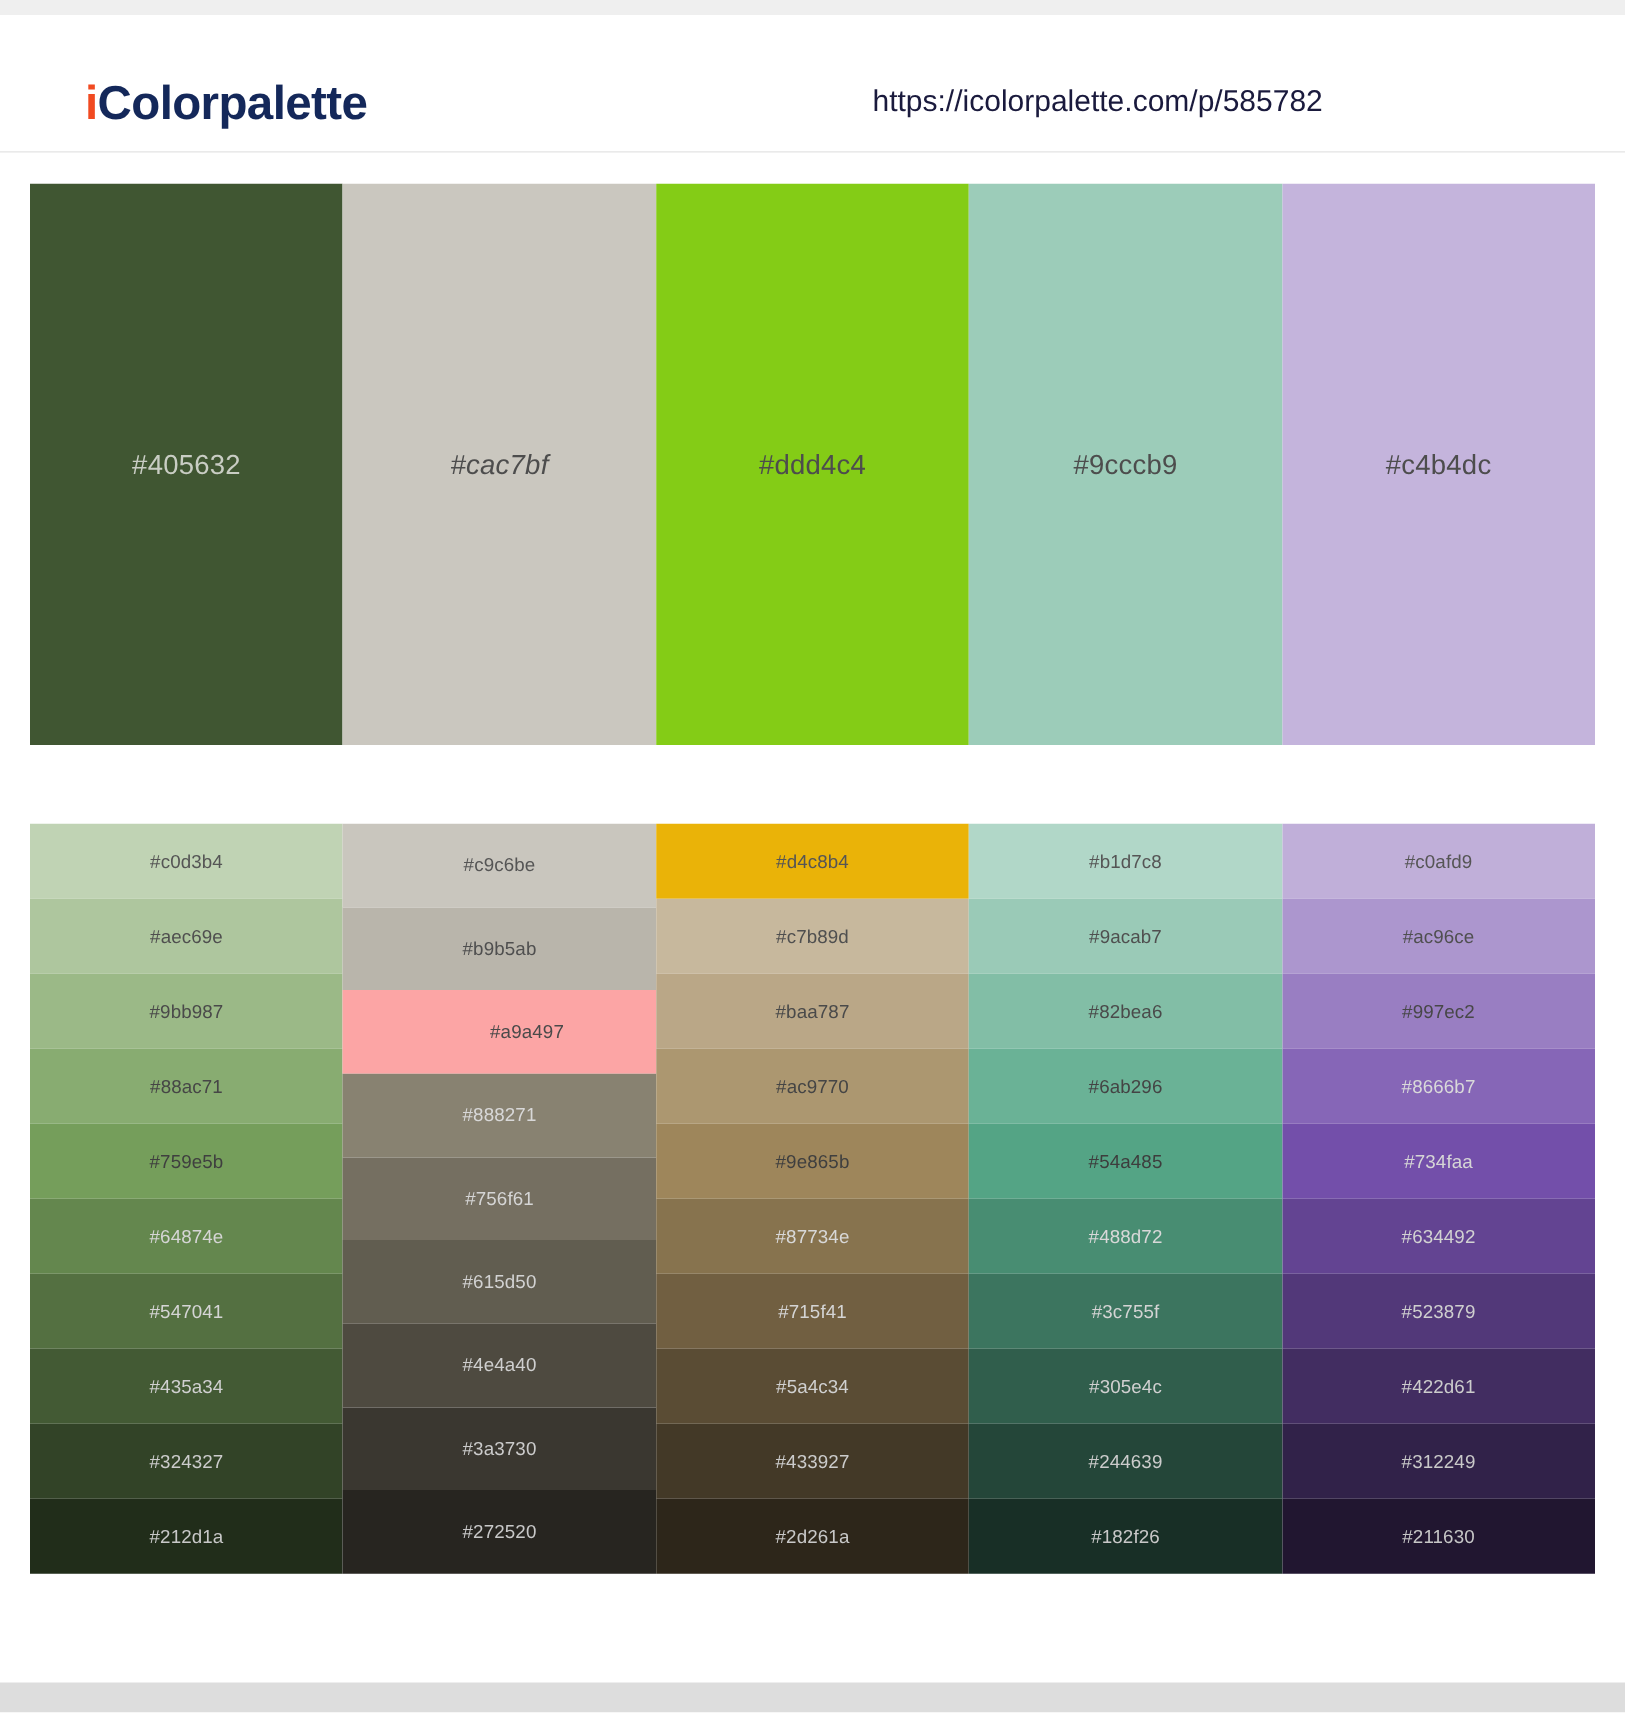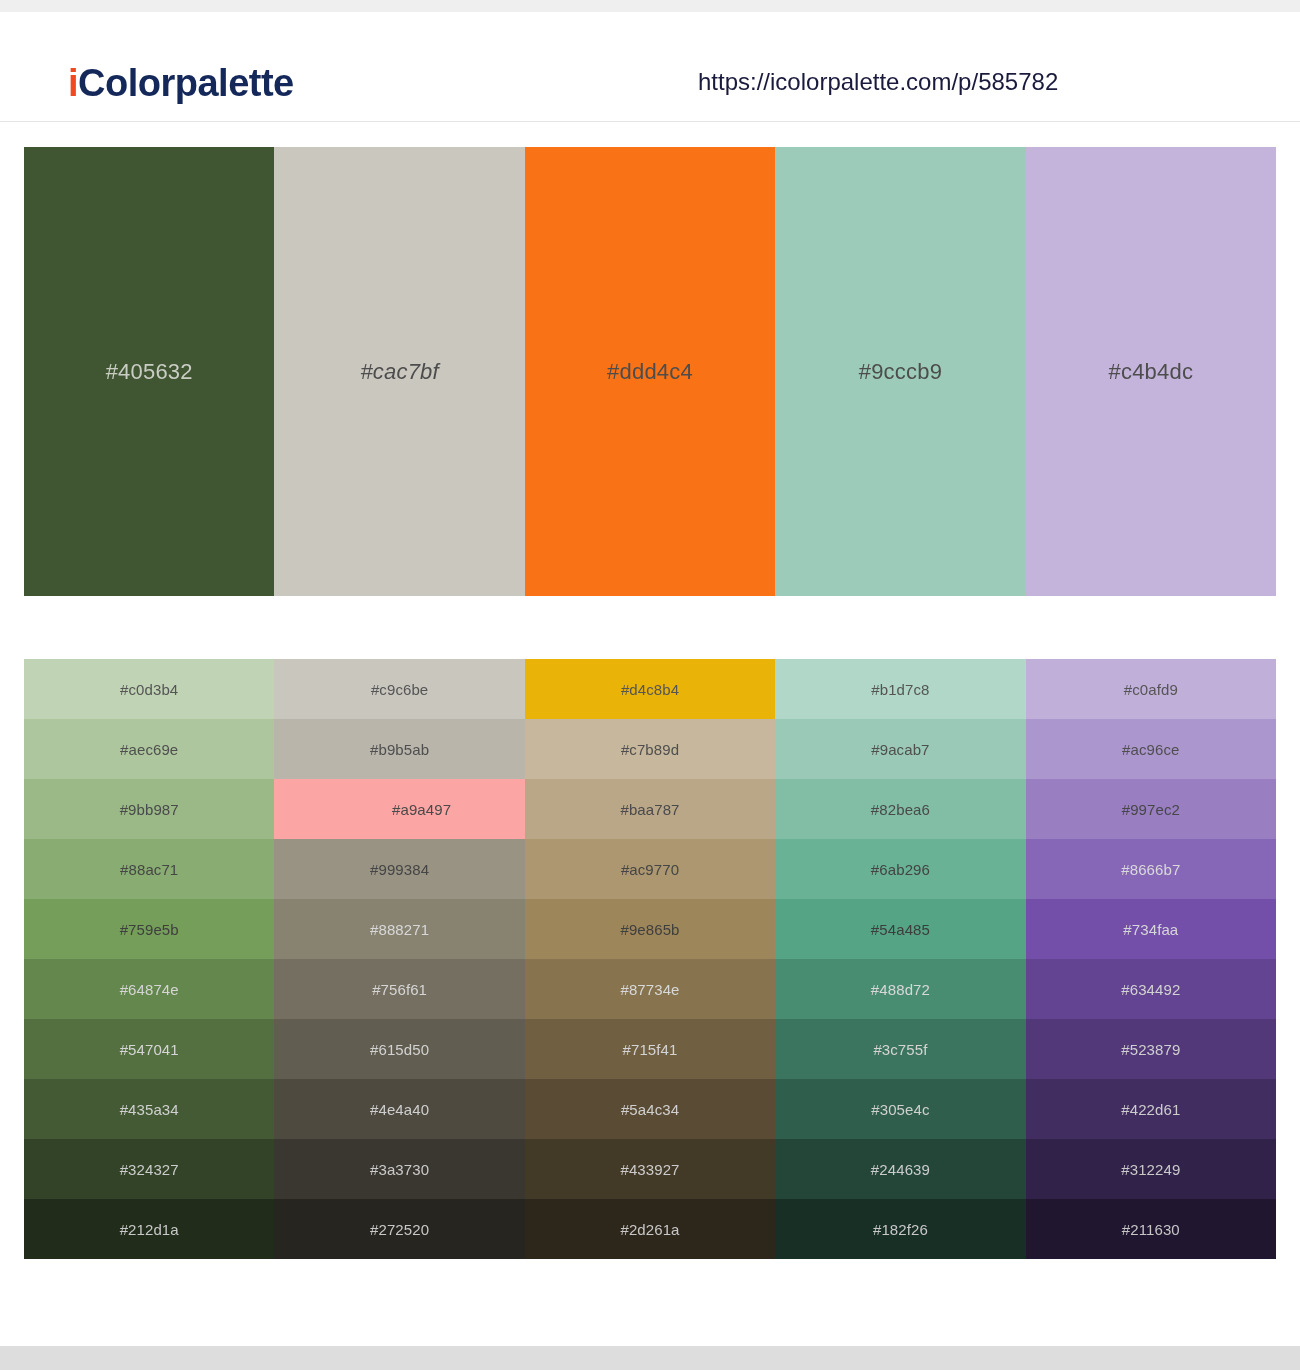--- a/index.html
+++ b/index.html
@@ -88,21 +88,21 @@
     <div class="header-url">https://icolorpalette.com/p/585782</div>
   </div>
 
   <div class="main-swatches">
       <div class="main-swatch" style="background: rgb(64, 86, 50);">
         <span style="color: rgb(201, 205, 196);">#405632</span>
       </div>
       <div class="main-swatch" style="background: rgb(202, 199, 191);">
         <span style="color: rgb(77, 77, 77); font-style: italic;">#cac7bf</span>
       </div>
-      <div class="main-swatch" style="background: #f97316;">
+      <div class="main-swatch" style="background: #84cc16;">
         <span style="color: rgb(77, 77, 77);">#ddd4c4</span>
       </div>
       <div class="main-swatch" style="background: rgb(156, 204, 185);">
         <span style="color: rgb(77, 77, 77);">#9cccb9</span>
       </div>
       <div class="main-swatch" style="background: rgb(196, 180, 220);">
         <span style="color: rgb(77, 77, 77);">#c4b4dc</span>
       </div>
     </div>
 
@@ -142,23 +142,20 @@
       <div class="shade-col">
         <div class="shade-cell" style="background: rgb(201, 198, 190);">
           <span style="color: rgb(85, 85, 85);">#c9c6be</span>
         </div>
         <div class="shade-cell" style="background: rgb(185, 181, 171);">
           <span style="color: rgb(79, 79, 79);">#b9b5ab</span>
         </div>
         <div class="shade-cell" style="background: #fca5a5; padding-left: 44px;">
           <span style="color: rgb(74, 74, 74);">#a9a497</span>
         </div>
-        <div class="shade-cell" style="background: rgb(153, 147, 132);">
-          <span style="color: rgb(69, 69, 69);">#999384</span>
-        </div>
         <div class="shade-cell" style="background: rgb(136, 130, 113);">
           <span style="color: rgb(216, 216, 216);">#888271</span>
         </div>
         <div class="shade-cell" style="background: rgb(117, 111, 97);">
           <span style="color: rgb(213, 213, 213);">#756f61</span>
         </div>
         <div class="shade-cell" style="background: rgb(97, 93, 80);">
           <span style="color: rgb(210, 210, 210);">#615d50</span>
         </div>
         <div class="shade-cell" style="background: rgb(78, 74, 64);">

